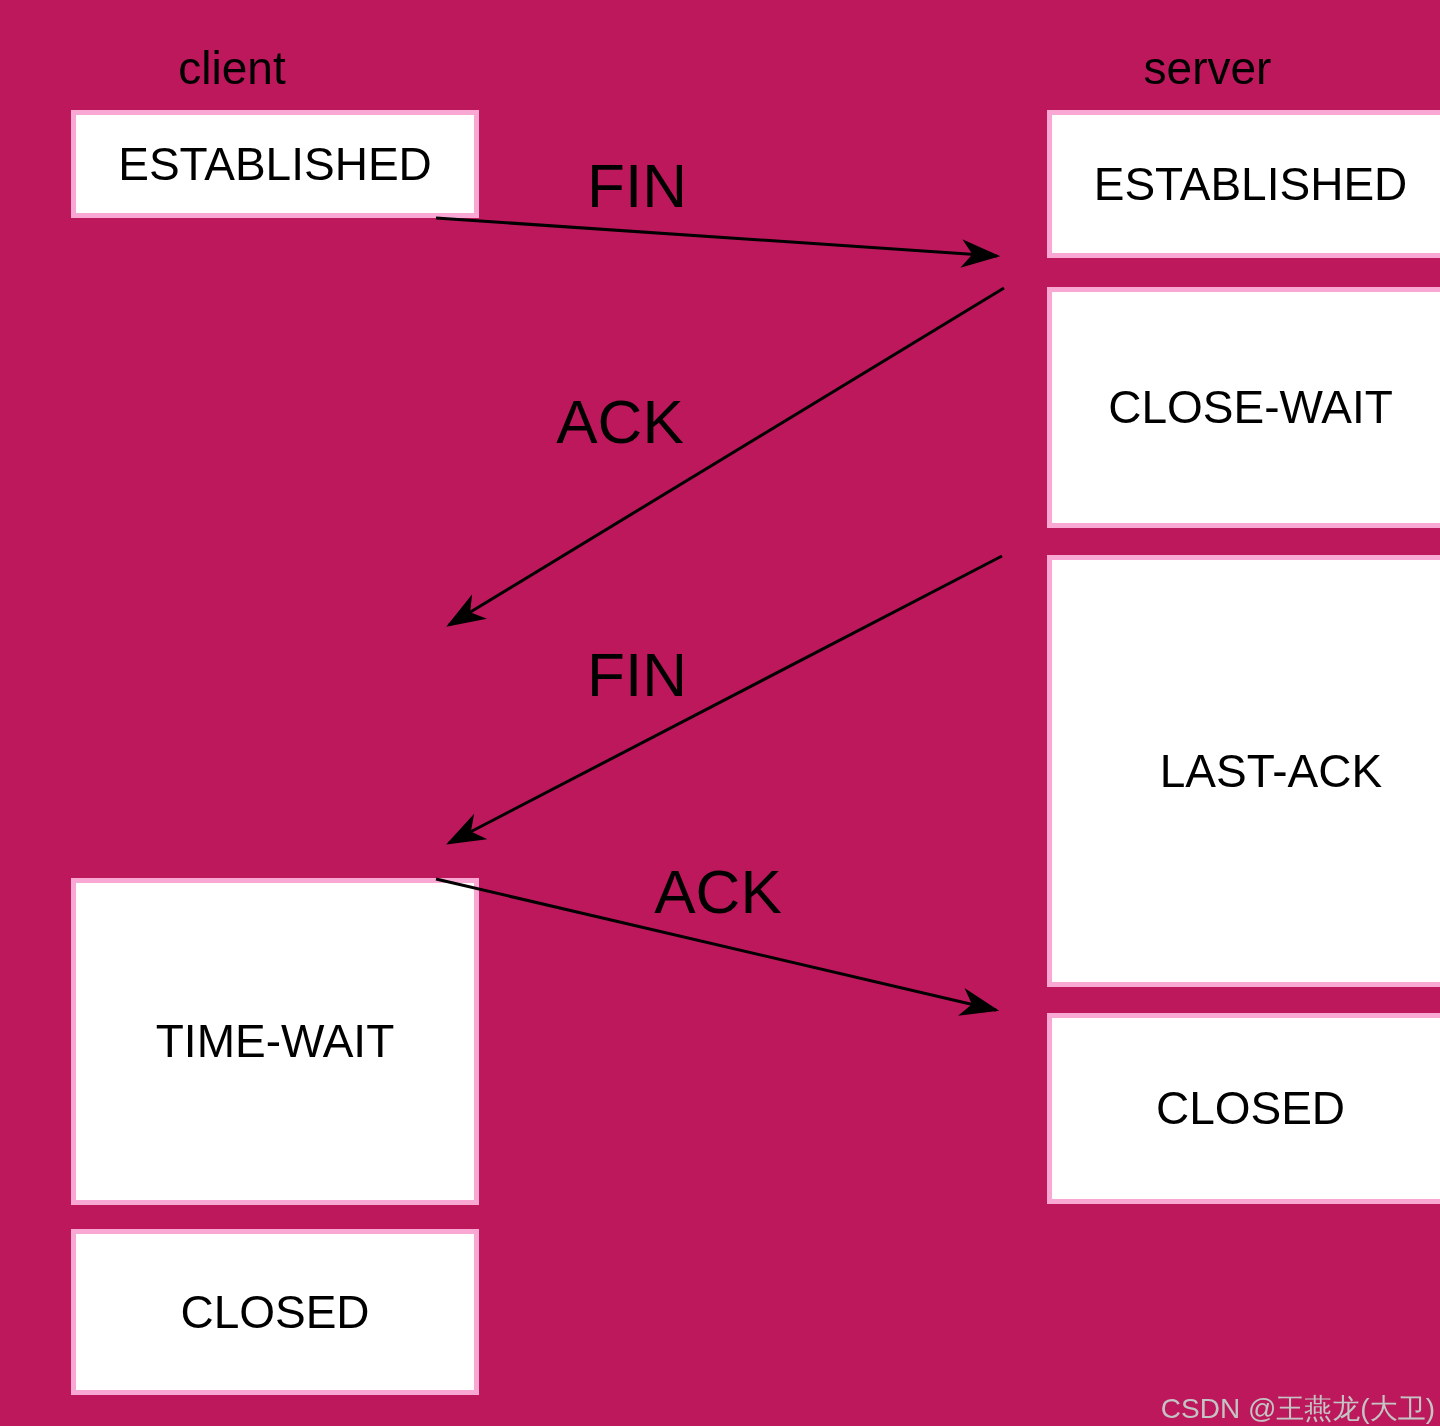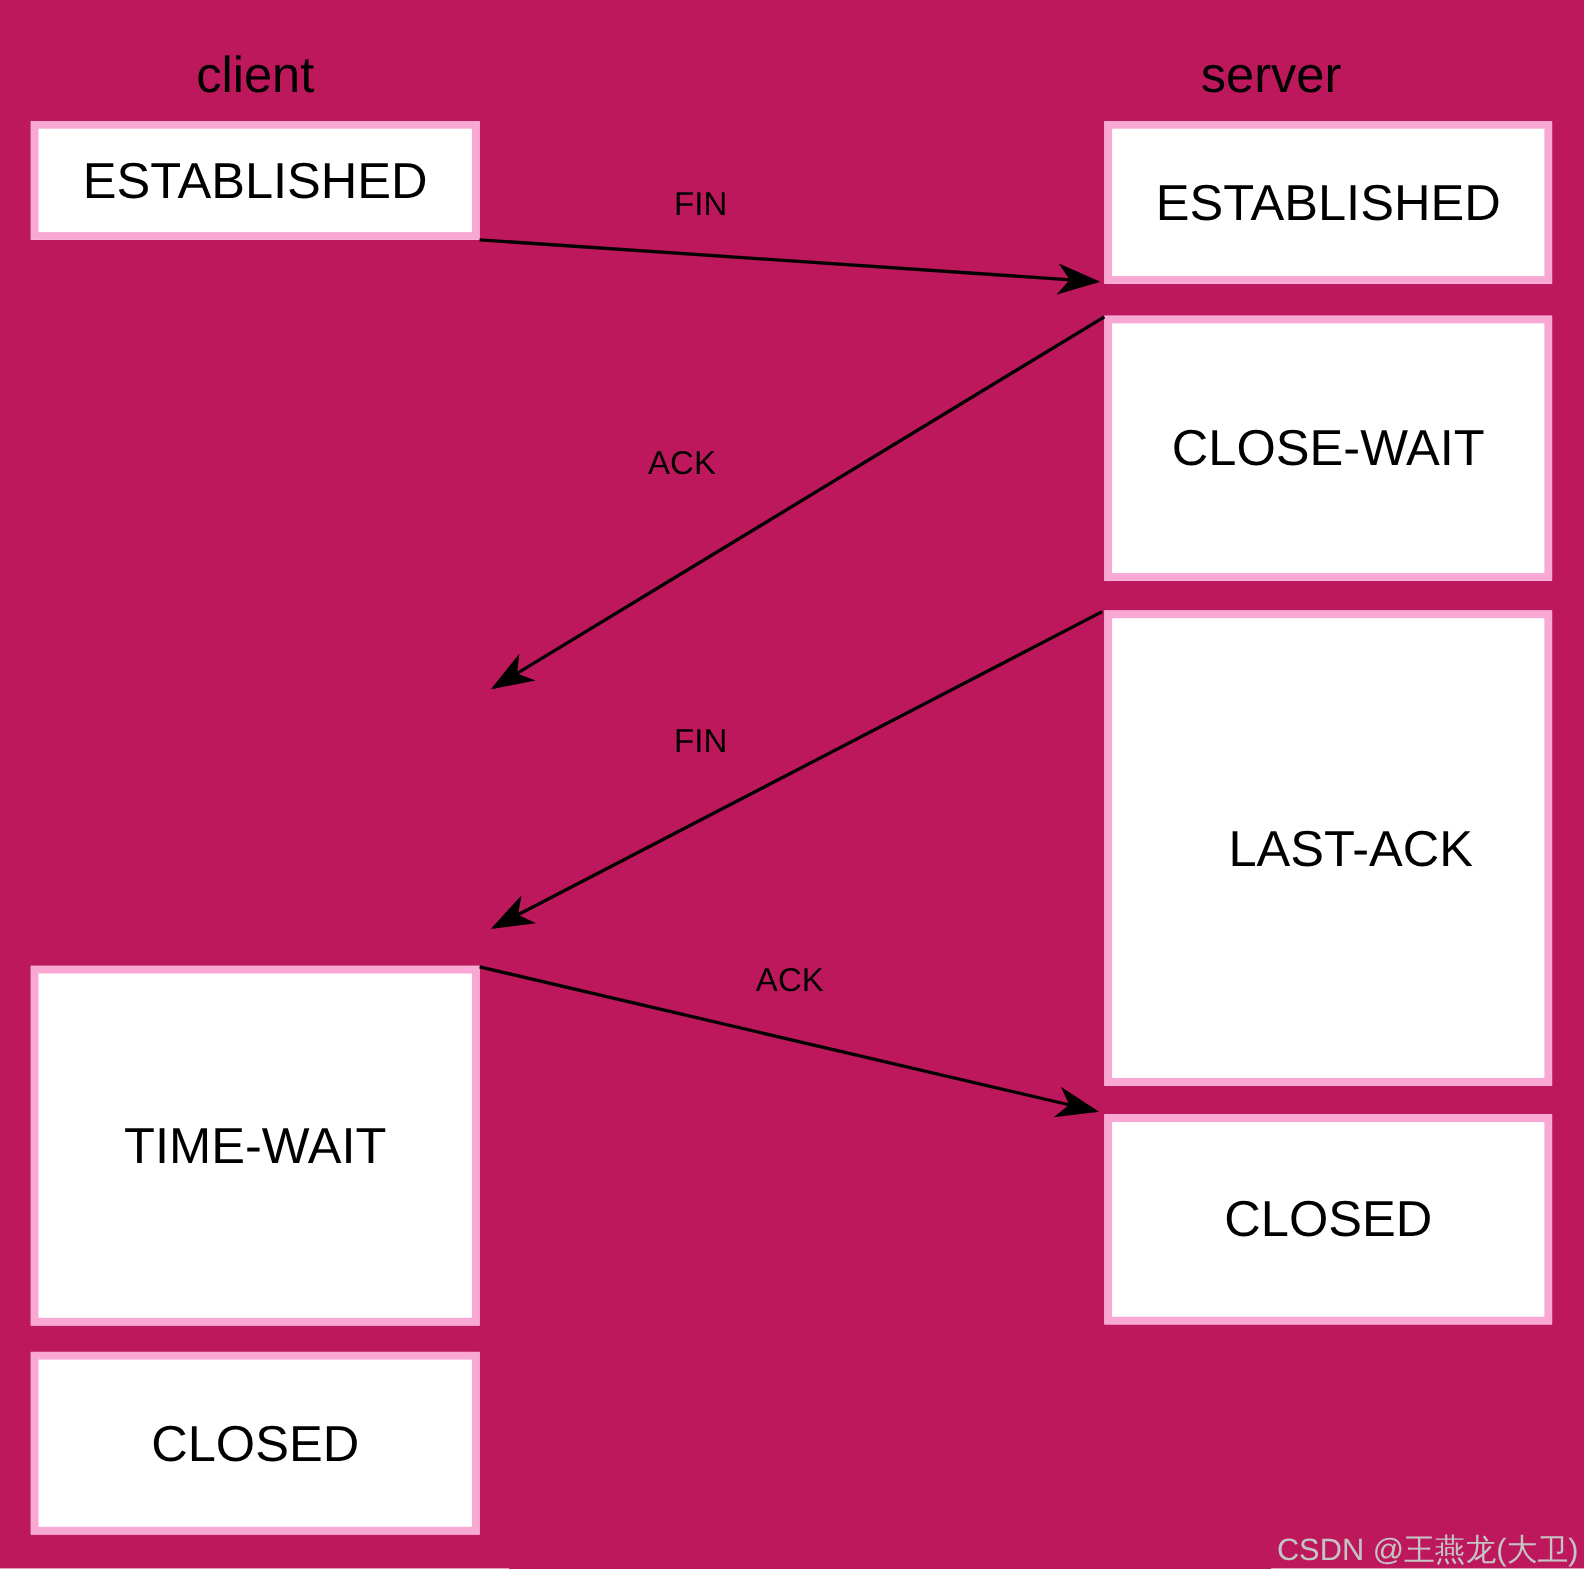--- a/index.html
+++ b/index.html
@@ -19,59 +19,60 @@
   .col-heading {
     position: absolute;
     text-align: center;
     font-size: 46px;
     line-height: 46px;
     color: #000;
   }
   .state-box {
     position: absolute;
     box-sizing: border-box;
-    border: 7px solid #f9a8d4;
+    border: 5px solid #f9a8d4;
     background: #ffffff;
     display: flex;
     flex-direction: column;
     align-items: center;
     justify-content: center;
     font-size: 46px;
     line-height: 1.32;
     text-align: center;
     white-space: nowrap;
+    margin-left: 43px;
   }
   
   .c-x { left: 28px; width: 408px; }
   #c-established { top: 110px; height: 108px; }
   #c-finwait1   { top: 258px; height: 377px; }
   #c-finwait2   { top: 661px; height: 192px; }
   #c-timewait   { top: 878px; height: 327px; gap: 22px; }
   #c-closed     { top: 1229px; height: 166px; }
   
   .s-x { left: 1004px; width: 407px; }
   #s-established { top: 110px; height: 148px; }
   #s-closewait   { top: 287px; height: 241px; text-align: center; }
   #s-lastack     { top: 555px; height: 432px; padding-left: 41px; }
   #s-closed      { top: 1013px; height: 191px; }
 
   #client-heading { left: 28px; width: 408px; top: 45px; }
-  #server-heading { left: 952px; width: 407px; top: 45px; }
+  #server-heading { left: 1004px; width: 407px; top: 45px; }
 
   svg.wires {
     position: absolute;
     left: 0; top: 0;
     width: 1440px;
     height: 1426px;
     pointer-events: none;
   }
   .arrow-label {
     position: absolute;
     transform: translate(-50%, -50%);
-    font-size: 30px;
+    font-size: 62px;
     line-height: 46px;
     white-space: nowrap;
     color: #000;
   }
   #arrow-label-0 { left: 637px; top: 186px; }
   #arrow-label-1 { left: 620px; top: 422px; }
   #arrow-label-2 { left: 637px; top: 675px; }
   #arrow-label-3 { left: 718px; top: 892px; }
 
   .watermark {

